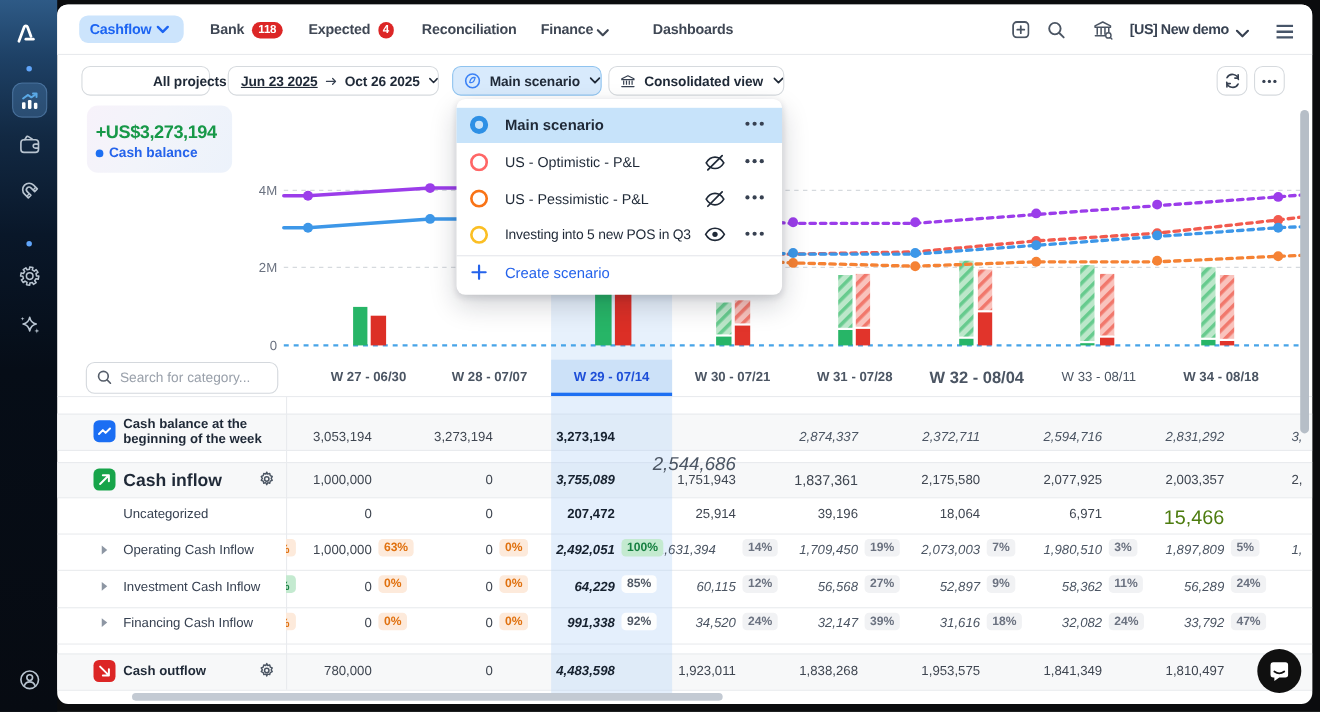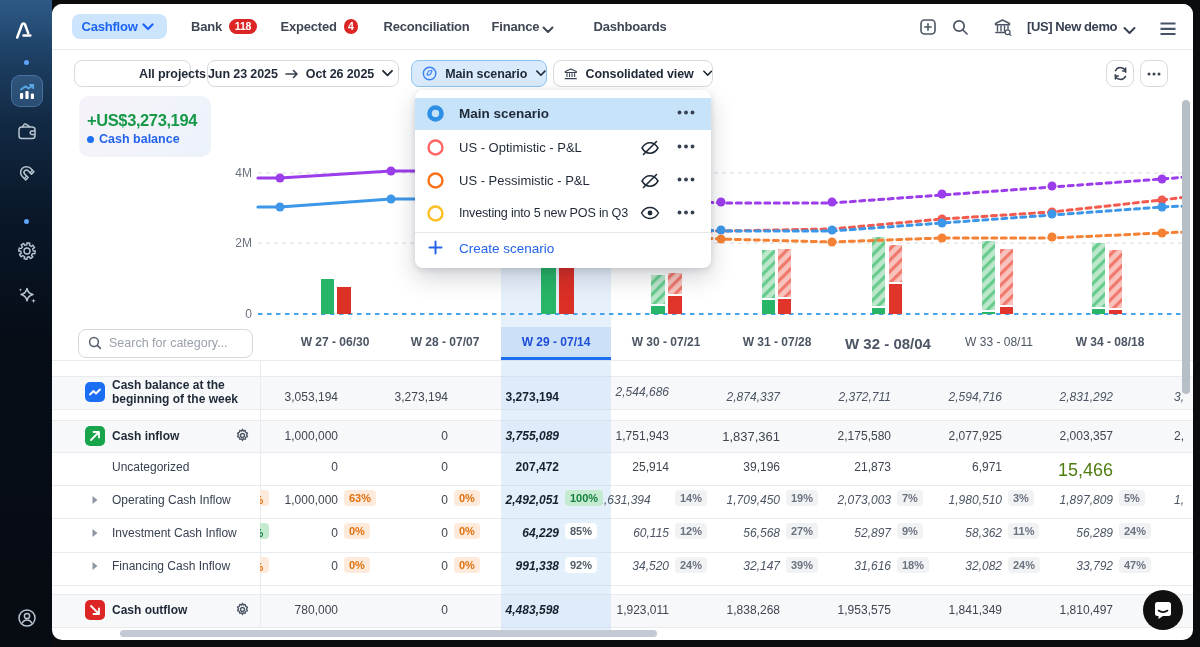--- a/index.html
+++ b/index.html
@@ -65,21 +65,21 @@
  <svg style="margin-left:12px;" width="17" height="17" viewBox="0 0 17 17">
         <rect x="1.5" y="1.5" width="14" height="14" rx="3.5" fill="none" stroke="#374151" stroke-width="1.5"></rect>
         <path d="M8.5 5.5h4M4.5 8.5h5M6.5 11.5h3" stroke="#374151" stroke-width="1.4" stroke-linecap="round"></path>
       </svg>
  <span style="margin-left:8px;">All projects</span>
  <svg style="margin-left:9px;" width="11" height="9" viewBox="0 0 11 9">
         <polyline points="1,1.8 5.5,6.4 10,1.8" fill="none" stroke="#1f2937" stroke-width="1.8" stroke-linecap="round" stroke-linejoin="round"></polyline>
       </svg>
 </div>
 <div class="btn" style="left:155px;width:192px;">
- <span style="">Jun 23 2025</span>
+ <span style="margin-left:11px;text-decoration:underline;">Jun 23 2025</span>
  <svg style="margin-left:7px;" width="14" height="10" viewBox="0 0 14 10">
         <path d="M1 5h11M8.5 1.5L12 5l-3.5 3.5" fill="none" stroke="#374151" stroke-width="1.6" stroke-linecap="round" stroke-linejoin="round"></path>
       </svg>
  <span style="margin-left:7px;">Oct 26 2025</span>
  <svg style="margin-left:8px;" width="11" height="9" viewBox="0 0 11 9">
         <polyline points="1,1.8 5.5,6.4 10,1.8" fill="none" stroke="#1f2937" stroke-width="1.8" stroke-linecap="round" stroke-linejoin="round"></polyline>
       </svg>
 </div>
 <div class="btn" style="left:359px;width:136px;background:#d8eafc;border-color:#8fc3ef;">
  <svg style="margin-left:10px;" width="17" height="17" viewBox="0 0 17 17">
@@ -313,21 +313,21 @@
 <div class="abs" style="left:1104px;top:331px;width:130px;text-align:center;font-size:12px;font-weight:700;color:#4b5563;">W 3</div>
 <div class="abs" style="left:33px;top:378px;width:20px;height:20px;border-radius:5px;background:#1b6ef3;"></div>
 <svg class="abs" style="left:36px;top:381px;" width="14" height="14" viewBox="0 0 14 14">
       <path d="M2 9.5L5.5 6l2.5 2.5L12 4.5" fill="none" stroke="#fff" stroke-width="1.8" stroke-linecap="round" stroke-linejoin="round"></path>
     </svg>
 <div class="abs" style="left:60px;top:374px;font-size:12px;font-weight:700;color:#1f2937;line-height:14px;">Cash balance at the<br>beginning of the week</div>
 <div class="abs" style="left:33px;top:422px;width:20px;height:20px;border-radius:5px;background:#17a44a;"></div>
 <svg class="abs" style="left:37px;top:426px;" width="12" height="12" viewBox="0 0 12 12">
       <path d="M2 10L9.5 2.5M4.5 2h5.5v5.5" fill="none" stroke="#fff" stroke-width="1.8" stroke-linecap="round" stroke-linejoin="round"></path>
     </svg>
-<div class="abs" style="left:60px;top:425px;font-size:12px;font-weight:700;color:#1f2937;">Cash inflow</div>
+<div class="abs" style="left:60px;top:425px;font-size:16px;font-weight:700;color:#1f2937;">Cash inflow</div>
 <div class="abs" style="left:33px;top:596px;width:20px;height:20px;border-radius:5px;background:#dc2626;"></div>
 <svg class="abs" style="left:37px;top:600px;" width="12" height="12" viewBox="0 0 12 12">
       <path d="M2 2l7.5 7.5M10 4.5V10H4.5" fill="none" stroke="#fff" stroke-width="1.8" stroke-linecap="round" stroke-linejoin="round"></path>
     </svg>
 <div class="abs" style="left:60px;top:599px;font-size:12px;font-weight:700;color:#1f2937;">Cash outflow</div>
 <svg class="abs" style="left:183px;top:424px;" width="15" height="15" viewBox="0 0 15 15">
       <circle cx="7.5" cy="7.5" r="2" fill="none" stroke="#4b5563" stroke-width="1.4"></circle>
       <path d="M7.5 1.2l0.8 1.8 1.9-0.5 0.5 1.9 1.8 0.8-1 1.7 1 1.7-1.8 0.8-0.5 1.9-1.9-0.5-0.8 1.8-0.8-1.8-1.9 0.5-0.5-1.9-1.8-0.8 1-1.7-1-1.7 1.8-0.8 0.5-1.9 1.9 0.5z" fill="none" stroke="#4b5563" stroke-width="1.3" stroke-linejoin="round"></path>
     </svg>
 <svg class="abs" style="left:183px;top:598px;" width="15" height="15" viewBox="0 0 15 15">
@@ -343,41 +343,41 @@
       <path d="M1.5 1l5 4-5 4z" fill="#8d96a3"></path>
     </svg>
 <div class="abs" style="left:60px;top:521.5px;font-size:12px;color:#374151;">Investment Cash Inflow</div>
 <svg class="abs" style="left:39px;top:557px;" width="8" height="10" viewBox="0 0 8 10">
       <path d="M1.5 1l5 4-5 4z" fill="#8d96a3"></path>
     </svg>
 <div class="abs" style="left:60px;top:555px;font-size:12px;color:#374151;">Financing Cash Inflow</div>
 <div class="abs" style="left:196px;top:385.5px;width:90px;text-align:right;font-size:12px;color:#3f4651;">3,053,194</div>
 <div class="abs" style="left:306px;top:385.5px;width:90px;text-align:right;font-size:12px;color:#3f4651;">3,273,194</div>
 <div class="abs" style="left:417px;top:385.5px;width:90px;text-align:right;font-size:12px;color:#16212f;font-weight:700;">3,273,194</div>
-<div class="abs" style="left:527px;top:381px;width:90px;text-align:right;font-size:12px;color:#4b5563;font-style:italic;">2,544,686</div>
+<div class="abs" style="left:527px;top:408px;width:90px;text-align:right;font-size:17px;color:#4b5563;font-style:italic;">2,544,686</div>
 <div class="abs" style="left:638px;top:385.5px;width:90px;text-align:right;font-size:12px;color:#4b5563;font-style:italic;">2,874,337</div>
 <div class="abs" style="left:749px;top:385.5px;width:90px;text-align:right;font-size:12px;color:#4b5563;font-style:italic;">2,372,711</div>
 <div class="abs" style="left:860px;top:385.5px;width:90px;text-align:right;font-size:12px;color:#4b5563;font-style:italic;">2,594,716</div>
 <div class="abs" style="left:971px;top:385.5px;width:90px;text-align:right;font-size:12px;color:#4b5563;font-style:italic;">2,831,292</div>
 <div class="abs" style="left:1122px;top:385.5px;width:60px;font-size:12px;color:#4b5563;font-style:italic;">3,</div>
 <div class="abs" style="left:196px;top:425px;width:90px;text-align:right;font-size:12px;color:#3f4651;">1,000,000</div>
 <div class="abs" style="left:306px;top:425px;width:90px;text-align:right;font-size:12px;color:#3f4651;">0</div>
 <div class="abs" style="left:417px;top:425px;width:90px;text-align:right;font-size:12px;color:#16212f;font-weight:700;font-style:italic;">3,755,089</div>
 <div class="abs" style="left:527px;top:425px;width:90px;text-align:right;font-size:12px;color:#3f4651;">1,751,943</div>
 <div class="abs" style="left:638px;top:425px;width:90px;text-align:right;font-size:13px;color:#3f4651;">1,837,361</div>
 <div class="abs" style="left:749px;top:425px;width:90px;text-align:right;font-size:12px;color:#3f4651;">2,175,580</div>
 <div class="abs" style="left:860px;top:425px;width:90px;text-align:right;font-size:12px;color:#3f4651;">2,077,925</div>
 <div class="abs" style="left:971px;top:425px;width:90px;text-align:right;font-size:12px;color:#3f4651;">2,003,357</div>
 <div class="abs" style="left:1122px;top:425px;width:60px;font-size:12px;color:#3f4651;">2,</div>
 <div class="abs" style="left:196px;top:455.5px;width:90px;text-align:right;font-size:12px;color:#3f4651;">0</div>
 <div class="abs" style="left:306px;top:455.5px;width:90px;text-align:right;font-size:12px;color:#3f4651;">0</div>
 <div class="abs" style="left:417px;top:455.5px;width:90px;text-align:right;font-size:12px;color:#16212f;font-weight:700;">207,472</div>
 <div class="abs" style="left:527px;top:455.5px;width:90px;text-align:right;font-size:12px;color:#3f4651;">25,914</div>
 <div class="abs" style="left:638px;top:455.5px;width:90px;text-align:right;font-size:12px;color:#3f4651;">39,196</div>
-<div class="abs" style="left:749px;top:455.5px;width:90px;text-align:right;font-size:12px;color:#3f4651;">21,873</div>
+<div class="abs" style="left:749px;top:455.5px;width:90px;text-align:right;font-size:12px;color:#3f4651;">18,064</div>
 <div class="abs" style="left:860px;top:455.5px;width:90px;text-align:right;font-size:12px;color:#3f4651;">6,971</div>
 <div class="abs" style="left:971px;top:455.5px;width:90px;text-align:right;font-size:18px;color:#4d7c0f;">15,466</div>
 <div class="abs" style="left:196px;top:488.5px;width:90px;text-align:right;font-size:12px;color:#3f4651;">1,000,000</div>
 <div class="abs" style="left:306px;top:488.5px;width:90px;text-align:right;font-size:12px;color:#3f4651;">0</div>
 <div class="abs" style="left:417px;top:488.5px;width:90px;text-align:right;font-size:12px;color:#16212f;font-weight:700;font-style:italic;">2,492,051</div>
 <div class="abs" style="left:527px;top:488.5px;width:90px;text-align:center;font-size:12px;color:#4b5563;font-style:italic;">1,631,394</div>
 <div class="abs" style="left:638px;top:488.5px;width:90px;text-align:right;font-size:12px;color:#4b5563;font-style:italic;">1,709,450</div>
 <div class="abs" style="left:749px;top:488.5px;width:90px;text-align:right;font-size:12px;color:#4b5563;font-style:italic;">2,073,003</div>
 <div class="abs" style="left:860px;top:488.5px;width:90px;text-align:right;font-size:12px;color:#4b5563;font-style:italic;">1,980,510</div>
 <div class="abs" style="left:971px;top:488.5px;width:90px;text-align:right;font-size:12px;color:#4b5563;font-style:italic;">1,897,809</div>

